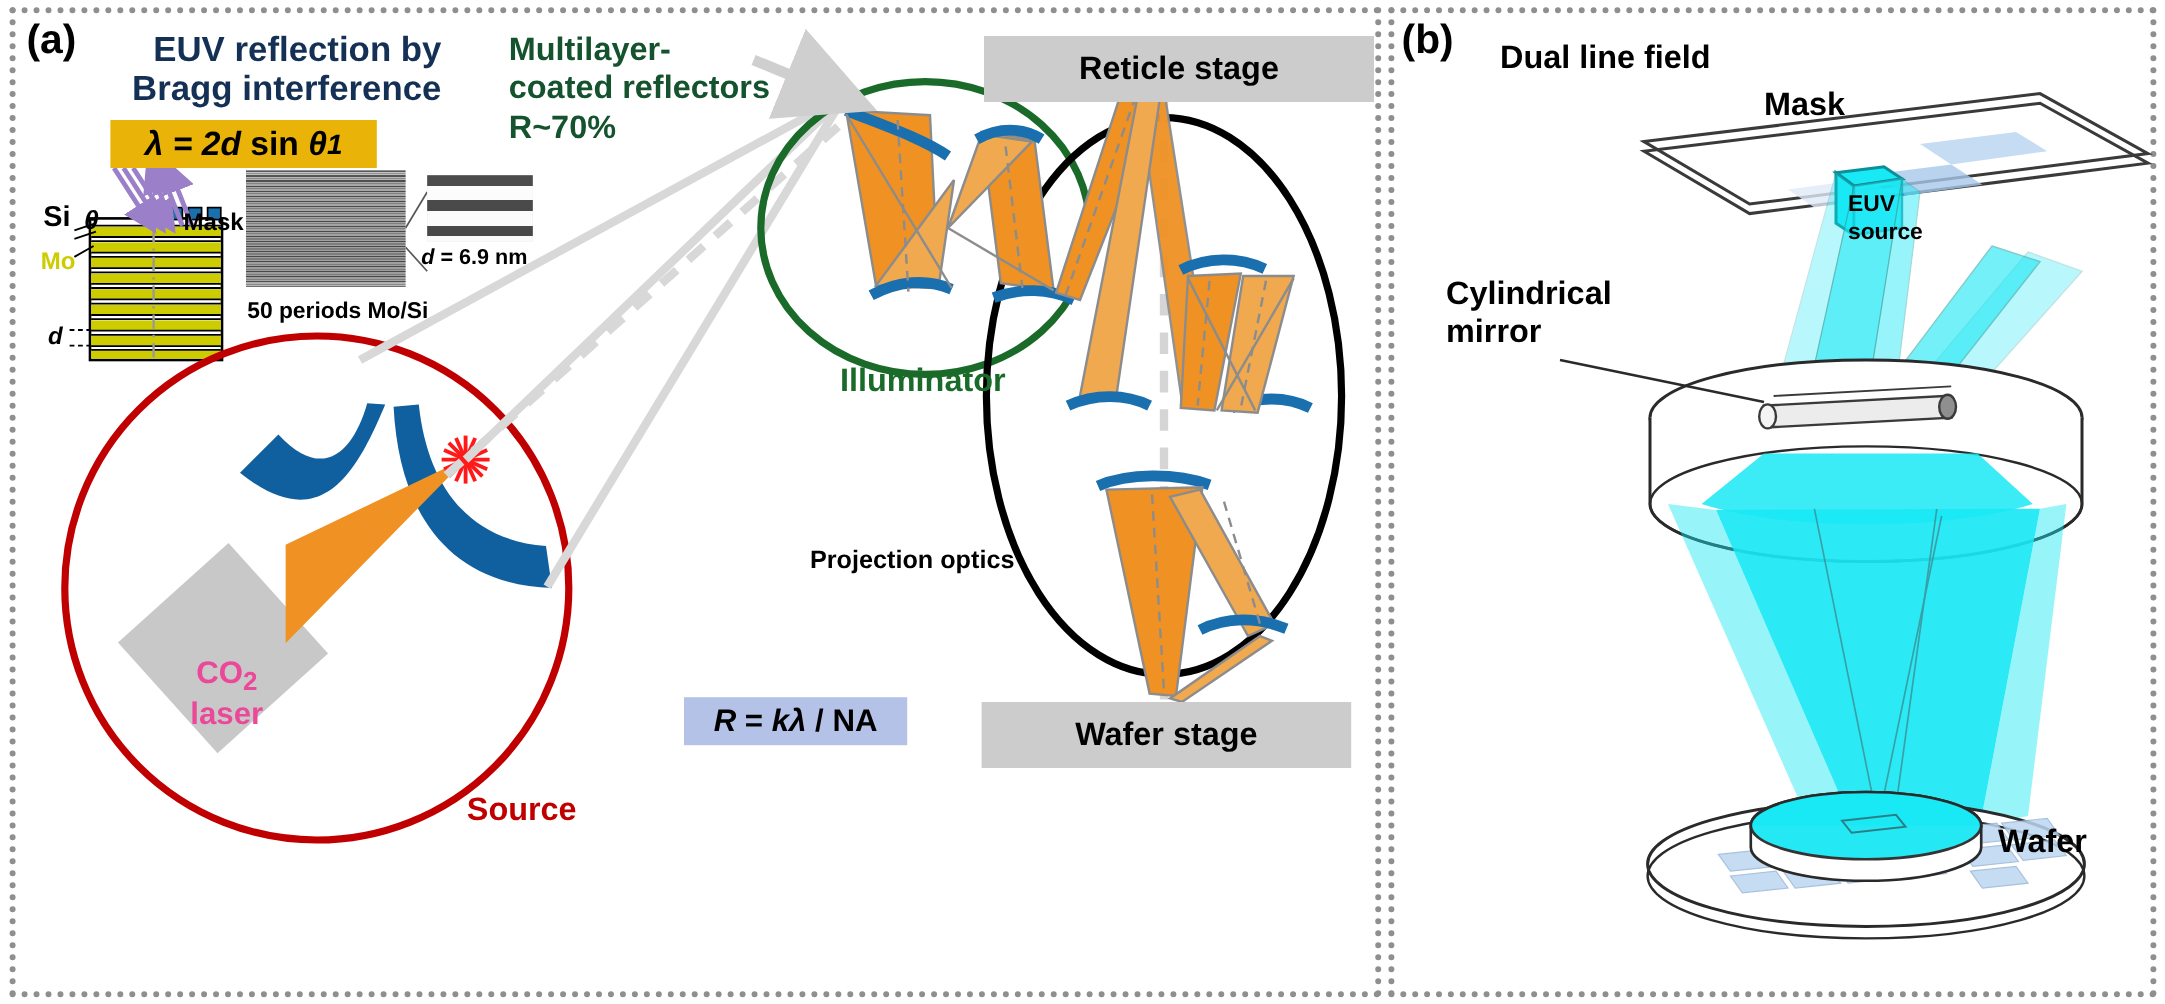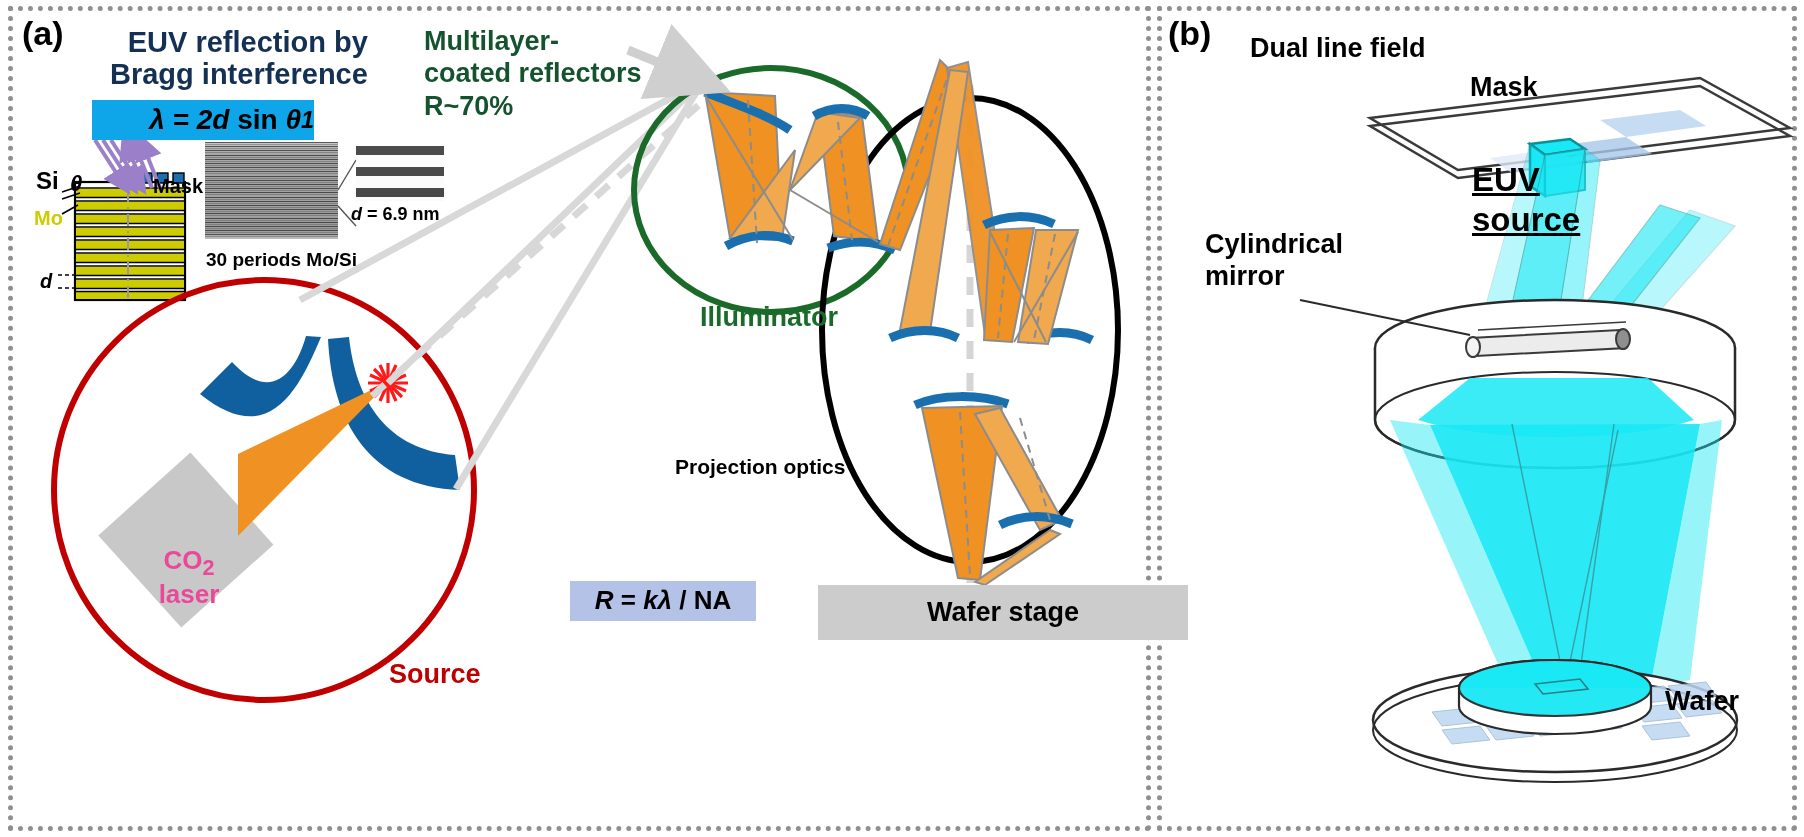--- a/index.html
+++ b/index.html
@@ -11,48 +11,48 @@
   #panel-a-frame{left:8px;top:6px;width:1143px;height:825px;}
   #panel-b-frame{left:1157px;top:6px;width:640px;height:825px;}
 
   .svgwrap{position:absolute;left:0;top:0;width:1804px;height:837px;}
 
   .lbl{position:absolute;font-weight:bold;color:#000;line-height:1.12;white-space:pre;}
   .panel-tag{font-size:34px;}
   .dkred{color:#ec4899;}
 
   #title-euv{left:110px;top:26px;font-size:29px;color:#143055;text-align:right;}
-  #formula-bragg{left:92px;top:100px;width:222px;height:40px;background:#0ea5e9;
-      font-size:28px;font-style:italic;display:flex;align-items:center;justify-content:flex-end;}
+  #formula-bragg{left:92px;top:100px;width:222px;height:40px;background:#eab308;
+      font-size:28px;font-style:italic;display:flex;align-items:center;justify-content:center;}
   #formula-bragg .up{font-style:normal;}
   #lbl-multilayer{left:424px;top:25px;font-size:27px;color:#14532d;line-height:1.2;}
   #lbl-illuminator{left:700px;top:302px;font-size:27px;color:#1a6b2a;}
   #lbl-projection{left:675px;top:455px;font-size:21px;}
   #lbl-reticle{left:820px;top:30px;width:325px;height:55px;background:#cccccc;
       display:flex;align-items:center;justify-content:center;font-size:27px;}
-  #lbl-wafer-stage{left:818px;top:585px;width:370px;height:55px;background:#cccccc;
+  #lbl-wafer-stage{left:818px;top:585px;width:308px;height:55px;background:#cccccc;
       display:flex;align-items:center;justify-content:center;font-size:27px;}
   #formula-res{left:570px;top:581px;width:186px;height:40px;background:#b4c2e8;
       font-size:26px;display:flex;align-items:center;justify-content:center;}
   #formula-res i{font-style:italic;}
   #lbl-source{left:389px;top:659px;font-size:27px;color:#c00000;}
   #lbl-theta{left:70px;top:172px;font-size:22px;font-style:italic;}
   #lbl-mask{left:153px;top:175px;font-size:20px;}
   #lbl-si{left:36px;top:168px;font-size:24px;}
   #lbl-mo{left:34px;top:207px;font-size:20px;color:#cccc00;}
   #lbl-d-left{left:40px;top:270px;font-size:20px;font-style:italic;}
   #lbl-d69{left:351px;top:204px;font-size:18px;}
   #lbl-d69 i{font-style:italic;}
   #lbl-periods{left:206px;top:249px;font-size:19px;}
 
   #tag-a{left:22px;top:14px;}
   #tag-b{left:1168px;top:14px;}
   #lbl-dual{left:1250px;top:33px;font-size:27px;}
   #lbl-maskb{left:1470px;top:72px;font-size:27px;}
-  #lbl-euvsrc{left:1472px;top:160px;font-size:33px;line-height:1.2;text-decoration:underline;}
+  #lbl-euvsrc{left:1540px;top:160px;font-size:19px;line-height:1.2;}
   #lbl-cylmir{left:1176px;top:228px;font-size:27px;line-height:1.2;margin-left:29px;}
   #lbl-waferb{left:1665px;top:686px;font-size:27px;}
 
   
   .tem{position:absolute;}
   #tem-main{left:205px;top:142px;width:133px;height:97px;
      background:
        repeating-linear-gradient(to bottom,
          rgba(20,20,20,.62) 0px, rgba(20,20,20,.62) 1px,
          rgba(255,255,255,0) 1px, rgba(255,255,255,0) 2px,
@@ -321,33 +321,34 @@
 Bragg interference</div>
 
   <div class="lbl" id="formula-bragg"><span>λ = 2</span><span>d</span><span class="up"> sin </span><span>θ</span><sub>1</sub></div>
 
   <div class="lbl" id="lbl-multilayer">Multilayer-
 coated reflectors
 R~70%</div>
 
   <div class="lbl" id="lbl-illuminator">Illuminator</div>
   <div class="lbl" id="lbl-projection">Projection optics</div>
+  <div class="lbl" id="lbl-reticle">Reticle stage</div>
   <div class="lbl" id="lbl-wafer-stage">Wafer stage</div>
 
   <div class="lbl" id="formula-res"><i>R</i><span> = </span><i>kλ</i><span> / NA</span></div>
 
   <div class="lbl" id="lbl-source">Source</div>
 
   <div class="lbl" id="lbl-theta">θ</div>
   <div class="lbl" id="lbl-mask">Mask</div>
   <div class="lbl" id="lbl-si">Si</div>
   <div class="lbl" id="lbl-mo">Mo</div>
   <div class="lbl" id="lbl-d-left">d</div>
   <div class="lbl" id="lbl-d69"><i>d</i> = 6.9 nm</div>
-  <div class="lbl" id="lbl-periods">30 periods Mo/Si</div>
+  <div class="lbl" id="lbl-periods">50 periods Mo/Si</div>
 
   <div class="lbl dkred" style="left:144px;top:546px;font-size:26px;text-align:center;width:90px;">CO<sub>2</sub><br>laser</div>
 
   <div class="lbl" id="lbl-dual">Dual line field</div>
   <div class="lbl" id="lbl-maskb">Mask</div>
   <div class="lbl" id="lbl-euvsrc">EUV
 source</div>
   <div class="lbl" id="lbl-cylmir">Cylindrical
 mirror</div>
   <div class="lbl" id="lbl-waferb">Wafer</div>

